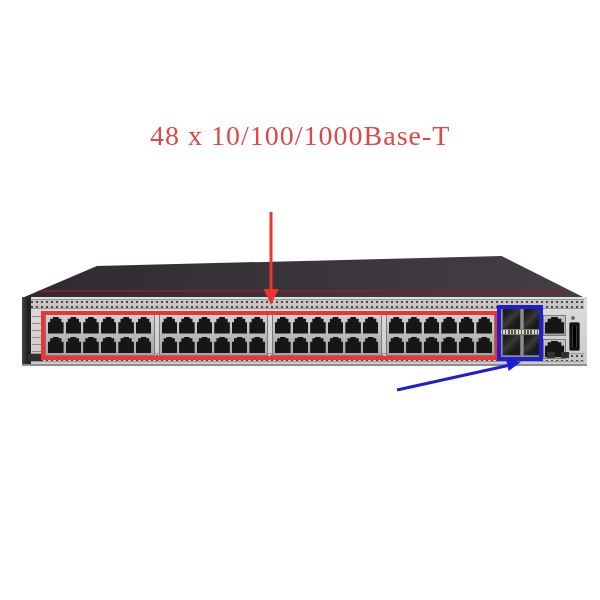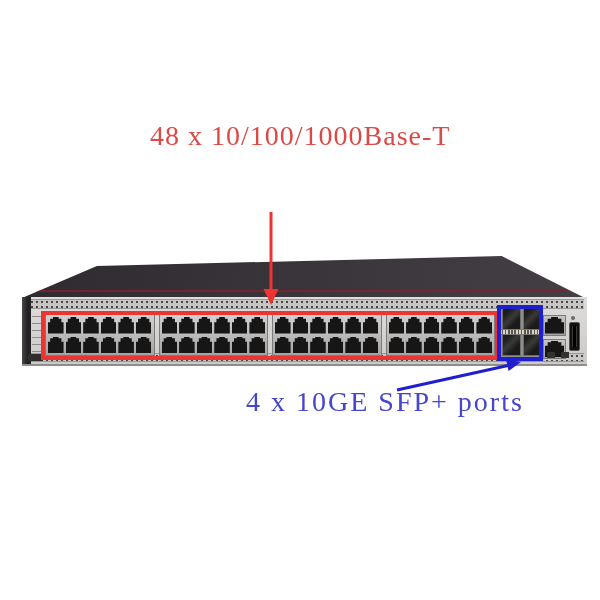--- a/index.html
+++ b/index.html
@@ -76,21 +76,20 @@
         border:4px solid var(--red);box-sizing:border-box;z-index:5;}
   #blue-box{position:absolute;left:497px;top:305px;width:46px;height:56px;
         border:4px solid var(--blue);box-sizing:border-box;z-index:6;}
 </style>
 </head>
 <body>
 
 <div id="scene">
 
   <div class="callout" id="poe-line1">48 x 10/100/1000Base-T</div>
-  <div class="callout" id="sfp-line">4 x 10GE SFP+ ports</div>
 
   <div id="top-slab">
     <div class="stripe"></div>
   </div>
 
   <div id="front-panel">
     <div id="vent-top" class="vent"></div>
     <div id="vent-bottom" class="vent"></div>
     <div id="left-ear"></div>
     <div id="label-area">

